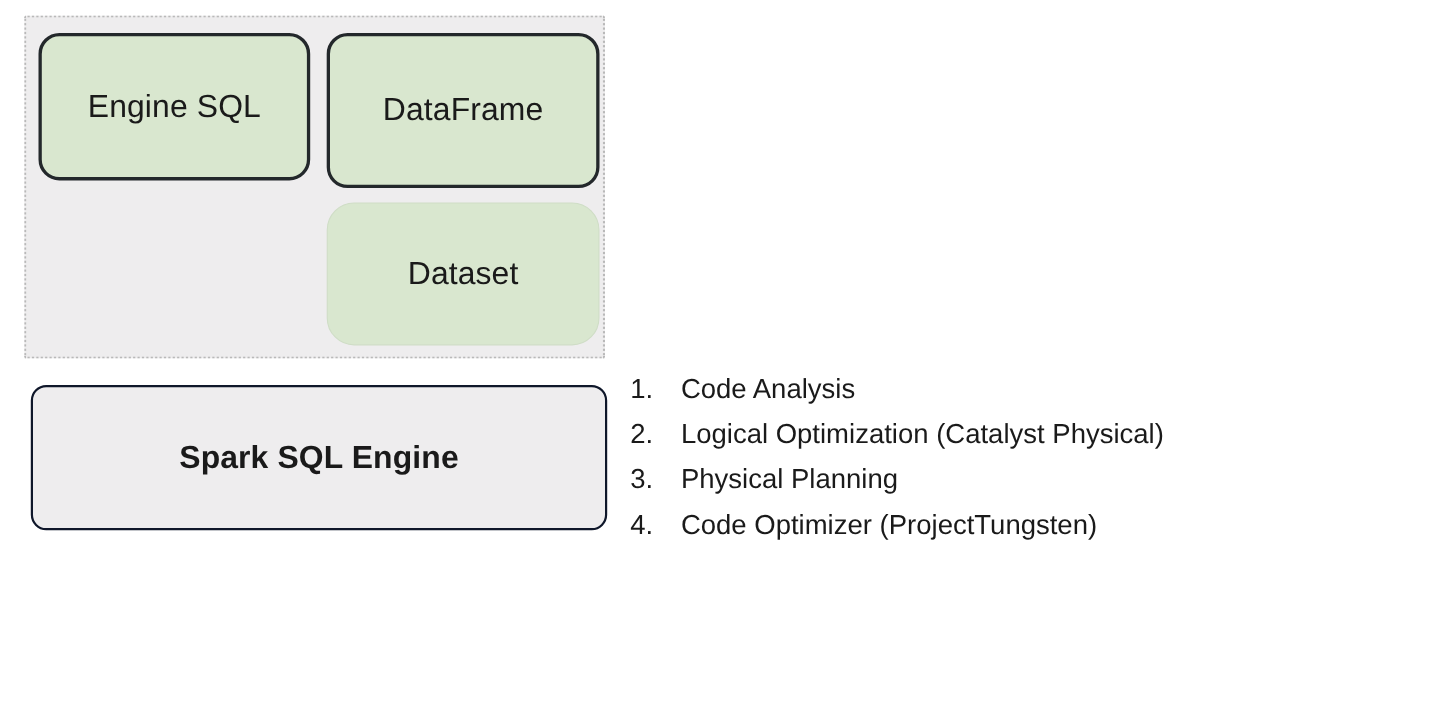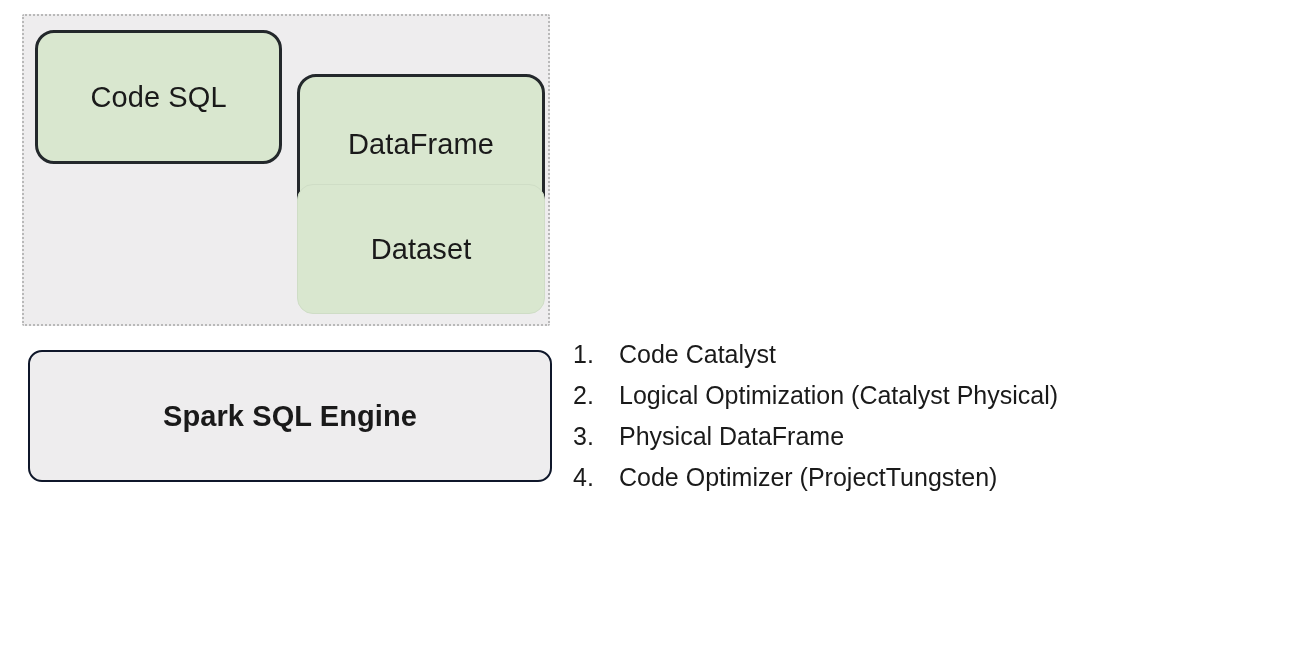--- a/index.html
+++ b/index.html
@@ -74,28 +74,28 @@
     width: 247px;
     height: 134px;
     font-size: 29px;
   }
   #node-dataframe {
     left: 273px;
     top: 14px;
     width: 248px;
     height: 141px;
     font-size: 29px;
-    margin-top: 44px;
   }
   #node-dataset {
     left: 273px;
     top: 168px;
     width: 248px;
     height: 130px;
     font-size: 29px;
+    border-radius: 25px;
   }
 
   #node-engine {
     left: 28px;
     top: 350px;
     width: 524px;
     height: 132px;
     font-size: 29px;
   }
   #node-rdd {
@@ -134,50 +134,50 @@
   }
 </style>
 </head>
 <body>
 
 <div class="canvas">
 
   <div class="api-container">
 
     <div class="node node-green node-green-outlined" id="node-spark-sql">
-      <span>Code SQL</span>
+      <span>Engine SQL</span>
     </div>
 
     <div class="node node-green node-green-outlined" id="node-dataframe">
       <span>DataFrame</span>
     </div>
 
     <div class="node node-green node-green-soft" id="node-dataset">
       <span>Dataset</span>
     </div>
 
   </div>
 
   <div class="node node-gray" id="node-engine">
     <span>Spark SQL Engine</span>
   </div>
 
 
   <ol class="steps-list">
     <li>
       <span class="step-num">1.</span>
-      <span class="step-text">Code Catalyst</span>
+      <span class="step-text">Code Analysis</span>
     </li>
     <li>
       <span class="step-num">2.</span>
       <span class="step-text">Logical Optimization (Catalyst Physical)</span>
     </li>
     <li>
       <span class="step-num">3.</span>
-      <span class="step-text">Physical DataFrame</span>
+      <span class="step-text">Physical Planning</span>
     </li>
     <li>
       <span class="step-num">4.</span>
       <span class="step-text">Code Optimizer (ProjectTungsten)</span>
     </li>
   </ol>
 
 </div>
 
 </body></html>

